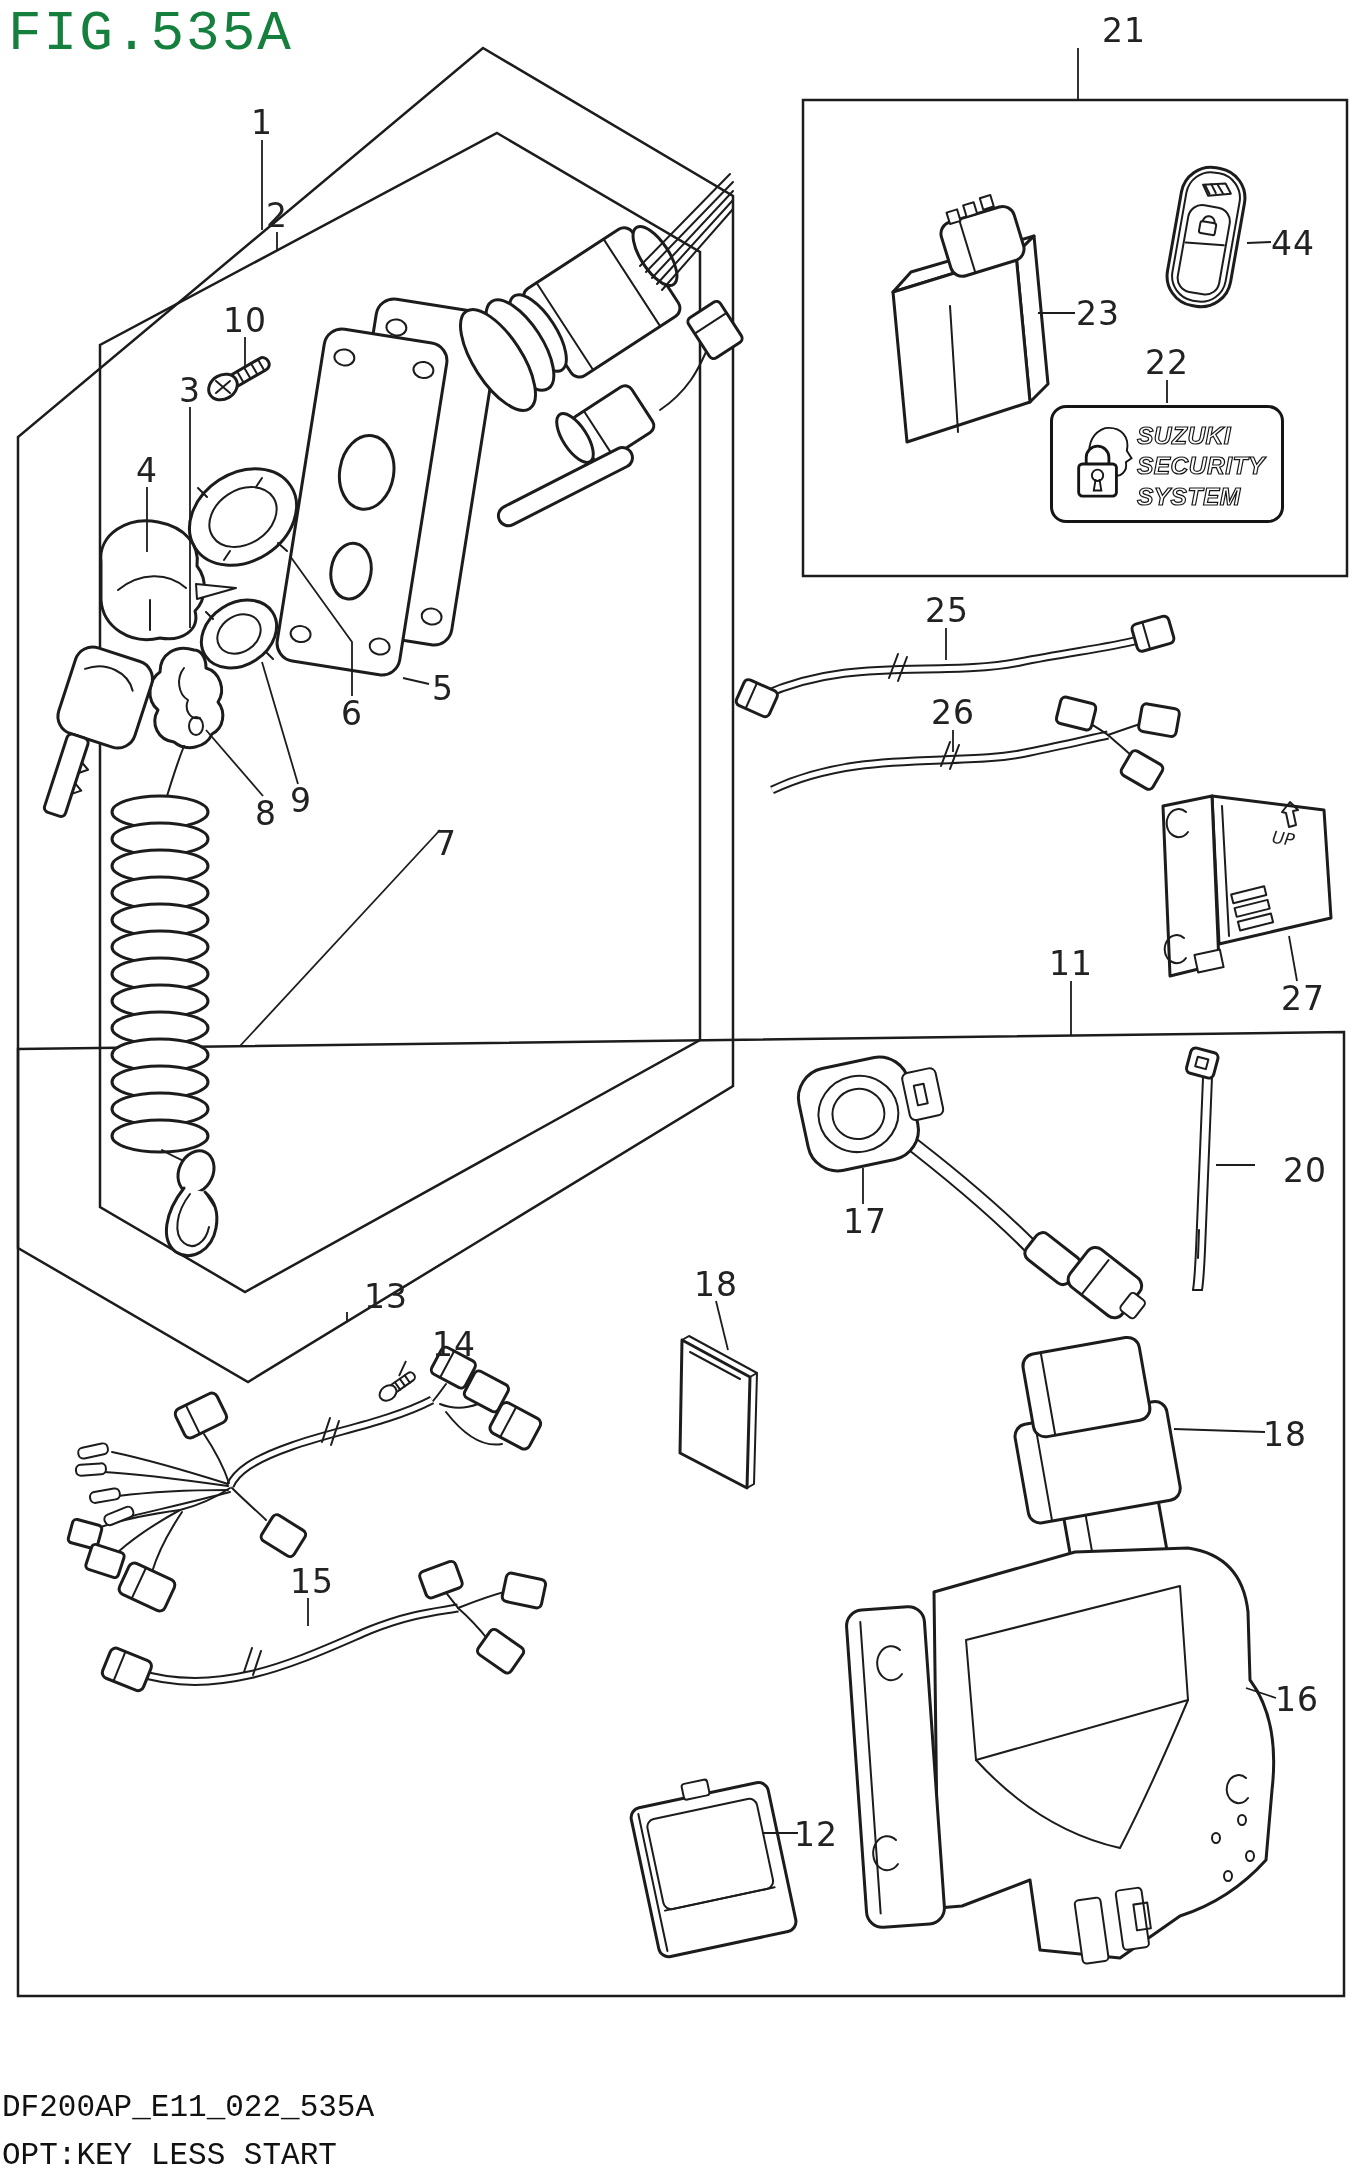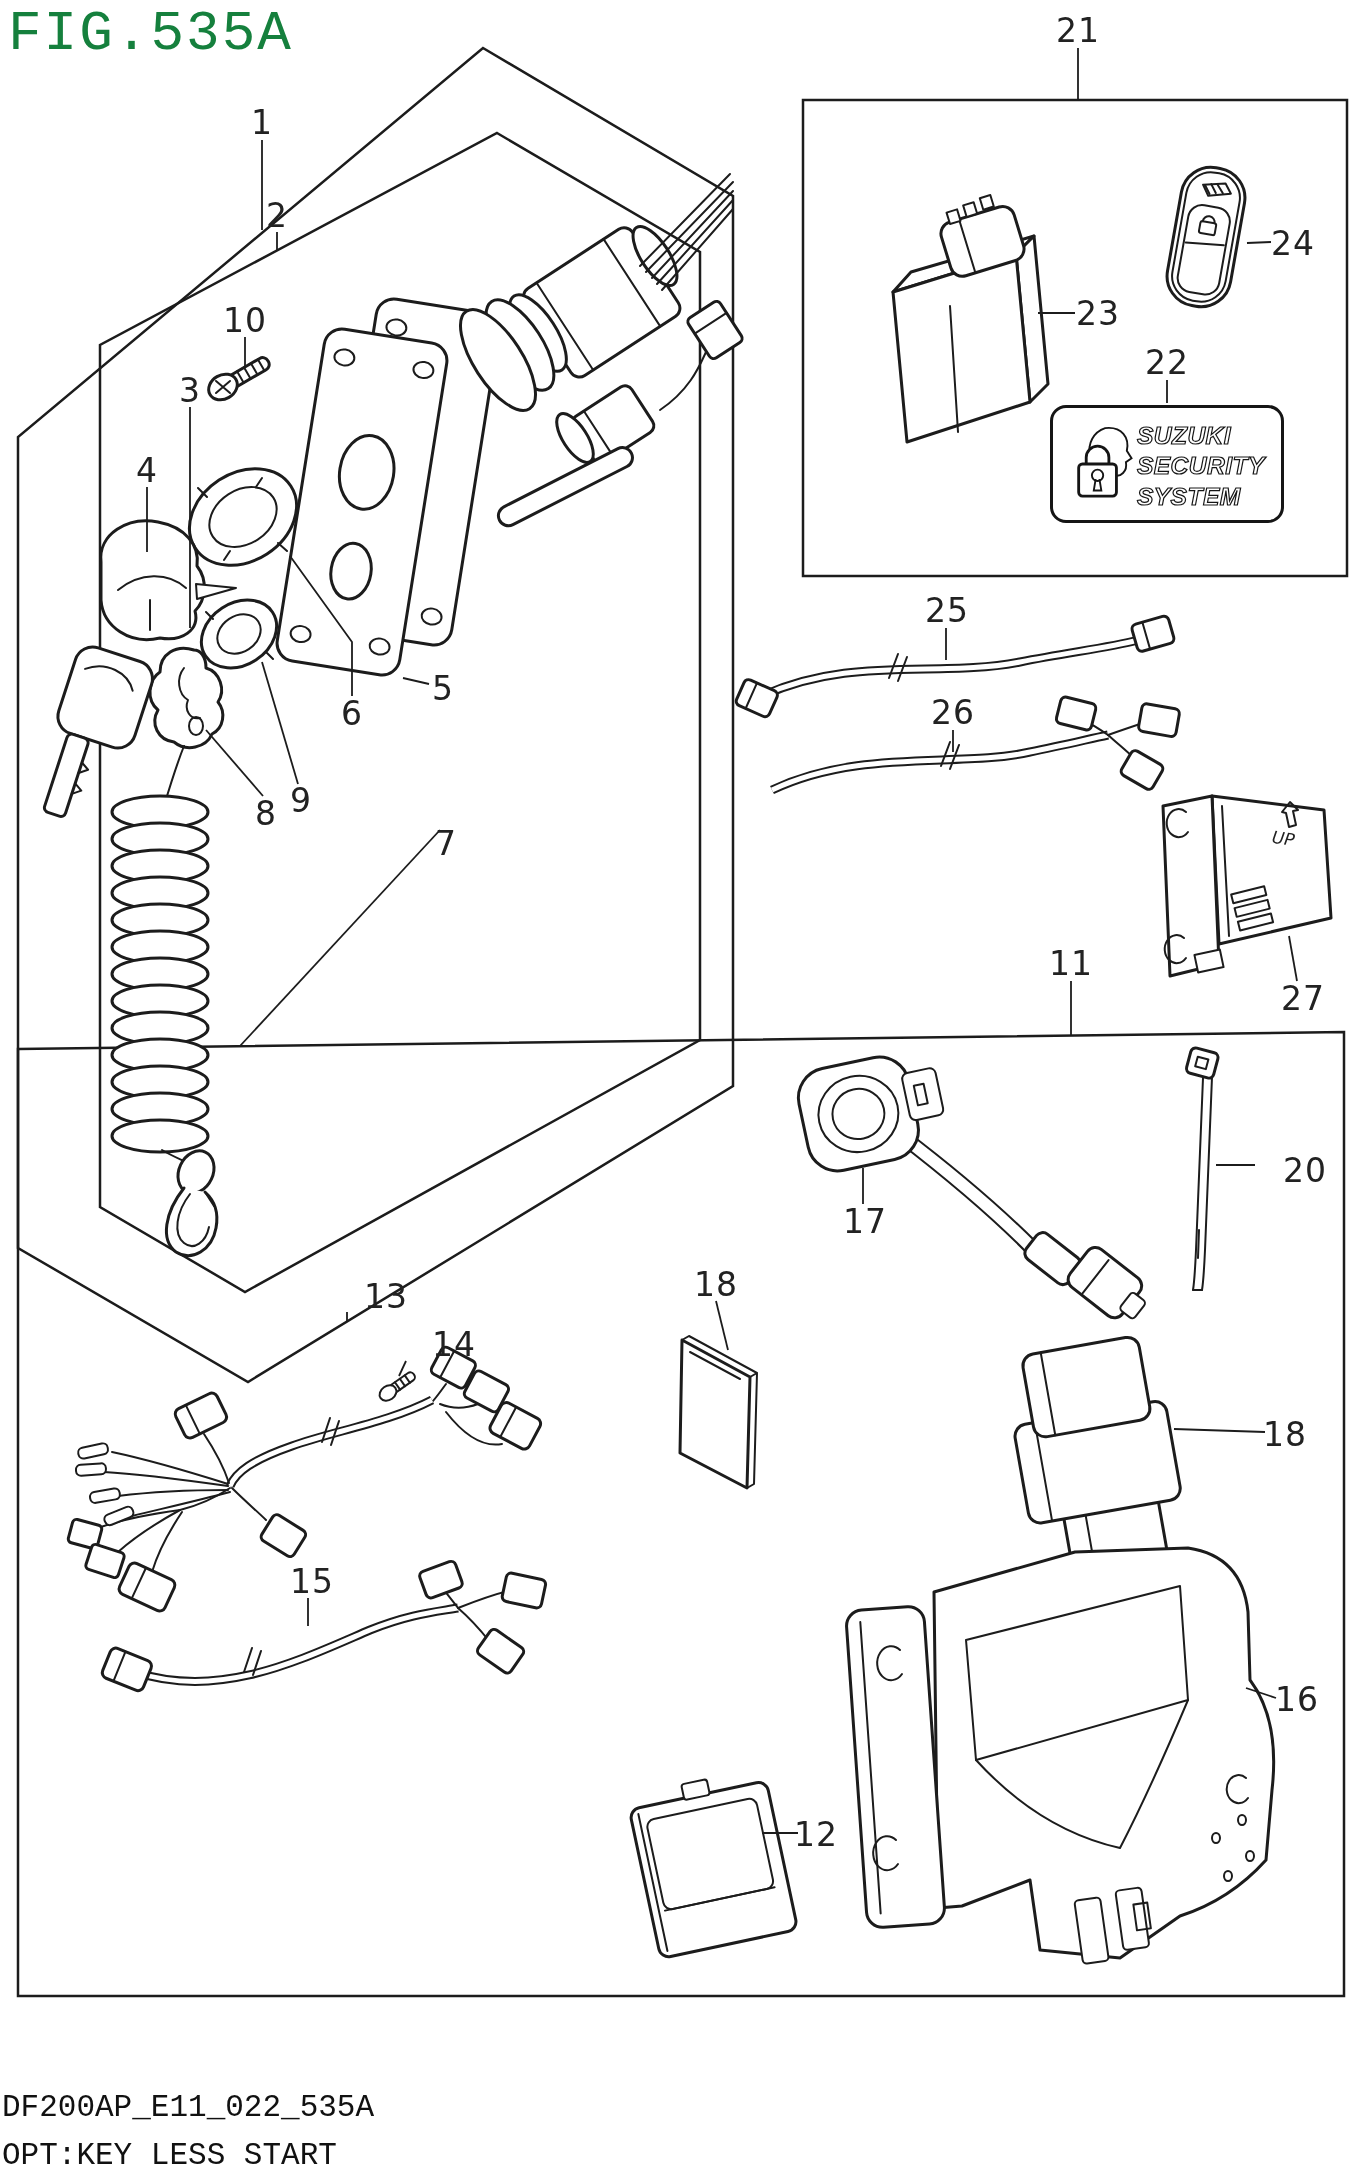--- a/index.html
+++ b/index.html
@@ -464,24 +464,24 @@
       <div class="part-label" style="left: 1071px; top: 963px;">11</div>
       <div class="part-label" style="left: 816px; top: 1834px;">12</div>
       <div class="part-label" style="left: 350px; top: 1296px; margin-left: 36px;">13</div>
       <div class="part-label" style="left: 406px; top: 1344px; margin-left: 48px;">14</div>
       <div class="part-label" style="left: 312px; top: 1581px;">15</div>
       <div class="part-label" style="left: 1297px; top: 1699px;">16</div>
       <div class="part-label" style="left: 865px; top: 1221px;">17</div>
       <div class="part-label" style="left: 1285px; top: 1434px;">18</div>
       <div class="part-label" style="left: 716px; top: 1284px;">18</div>
       <div class="part-label" style="left: 1277px; top: 1170px; margin-left: 28px;">20</div>
-      <div class="part-label" style="left: 1078px; top: 30px;">21</div>
+      <div class="part-label" style="left: 1124px; top: 30px;">21</div>
       <div class="part-label" style="left: 1167px; top: 362px;">22</div>
       <div class="part-label" style="left: 1098px; top: 313px;">23</div>
-      <div class="part-label" style="left: 1293px; top: 243px;">24</div>
+      <div class="part-label" style="left: 1293px; top: 243px;">44</div>
       <div class="part-label" style="left: 947px; top: 610px;">25</div>
       <div class="part-label" style="left: 953px; top: 712px;">26</div>
       <div class="part-label" style="left: 1303px; top: 998px;">27</div>
     </div>
 
   <div class="footer-code" style="top:2090px">DF200AP_E11_022_535A</div>
   <div class="footer-code" style="top:2138px">OPT:KEY LESS START</div>
 </div>
 
 </body></html>

